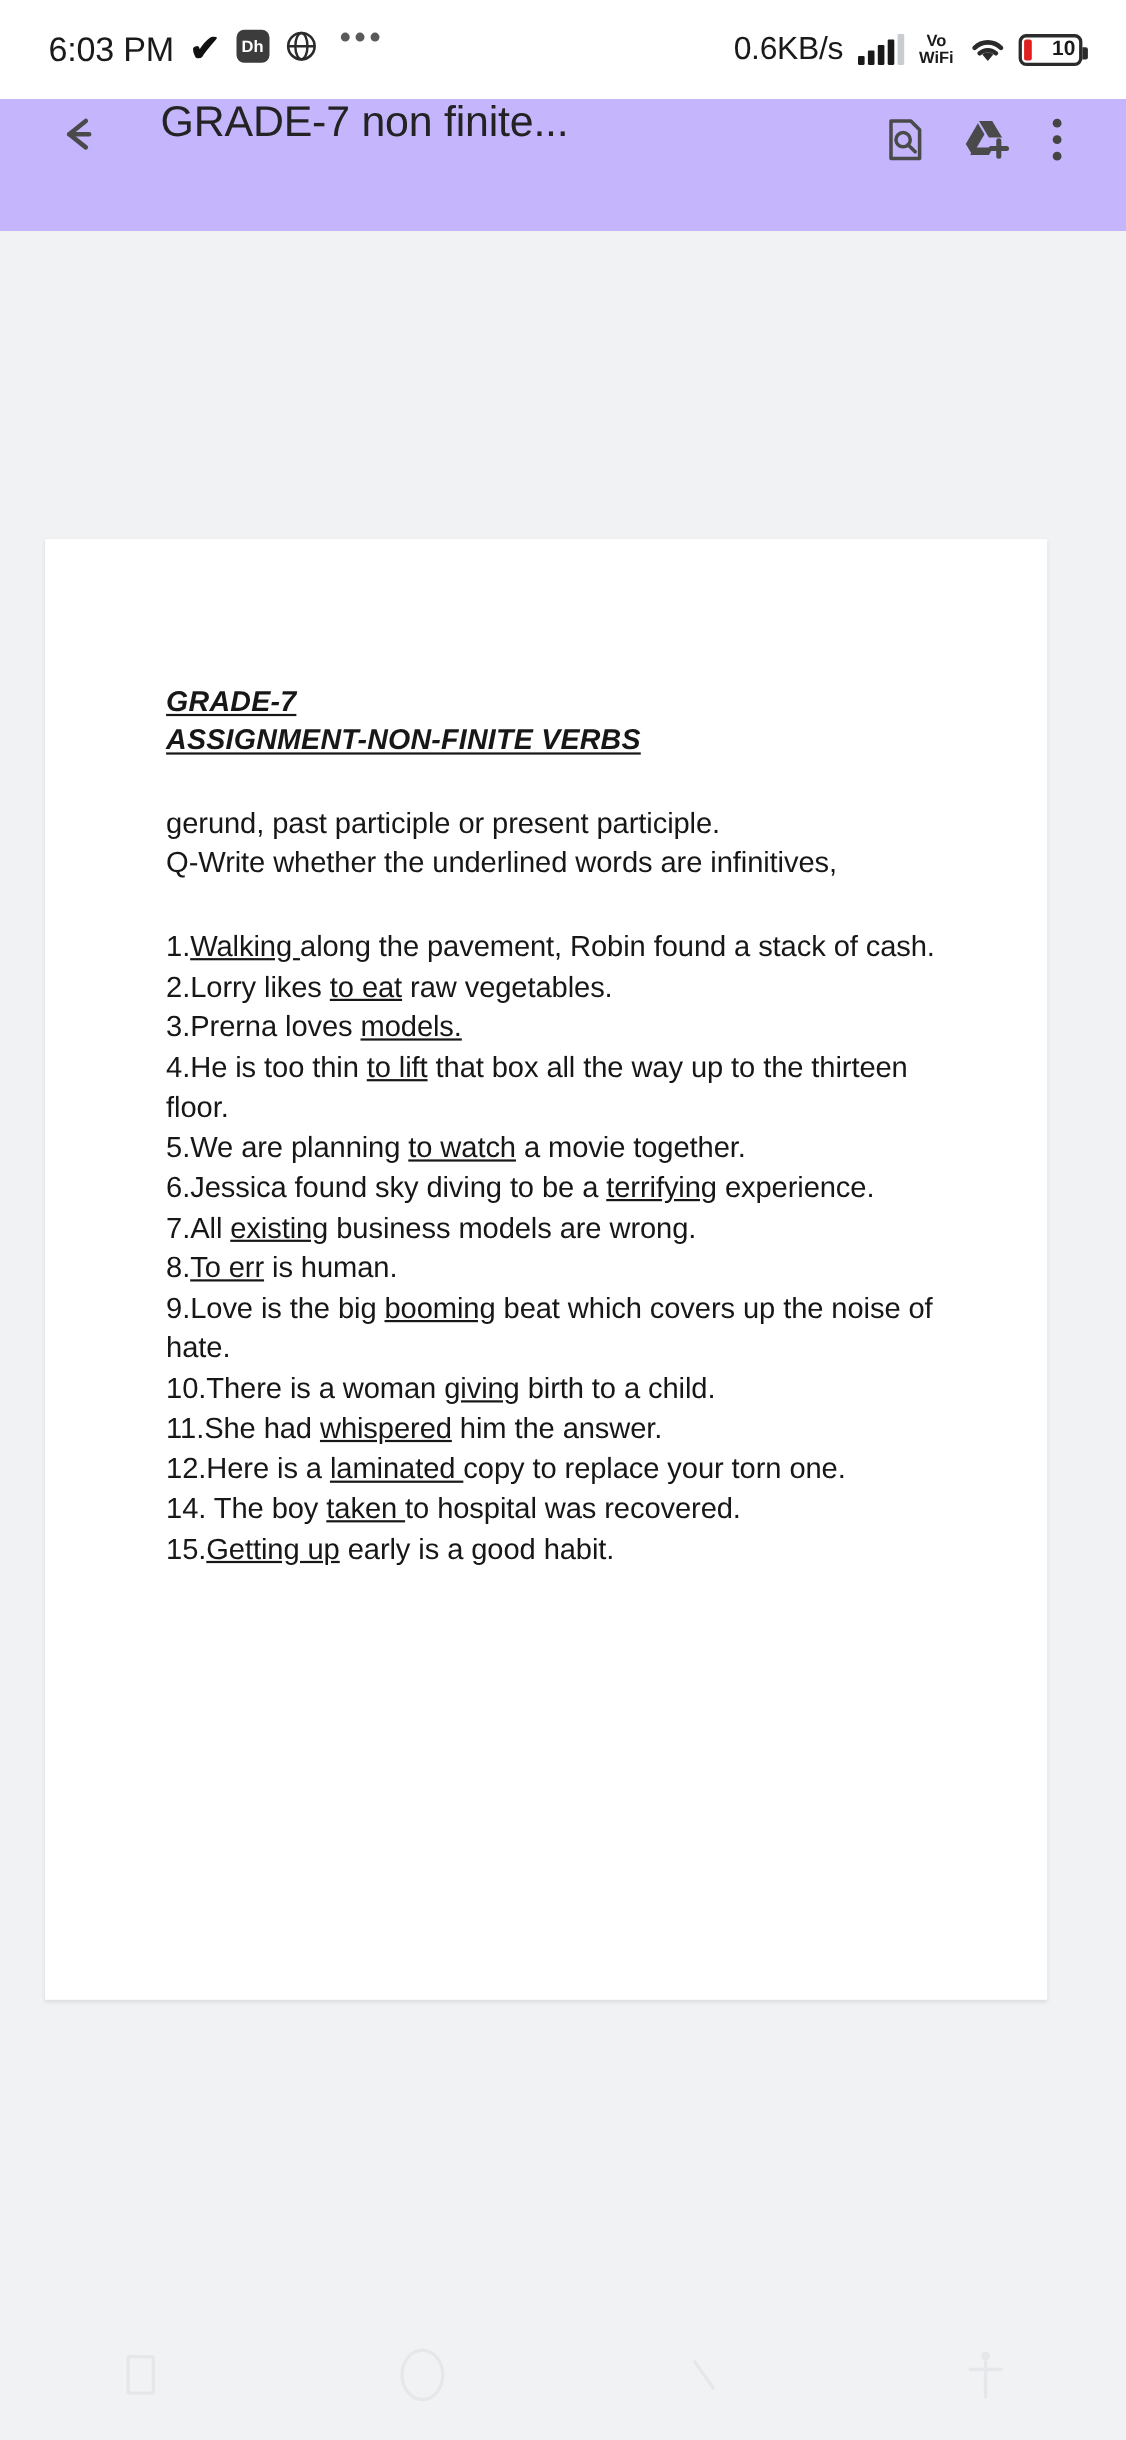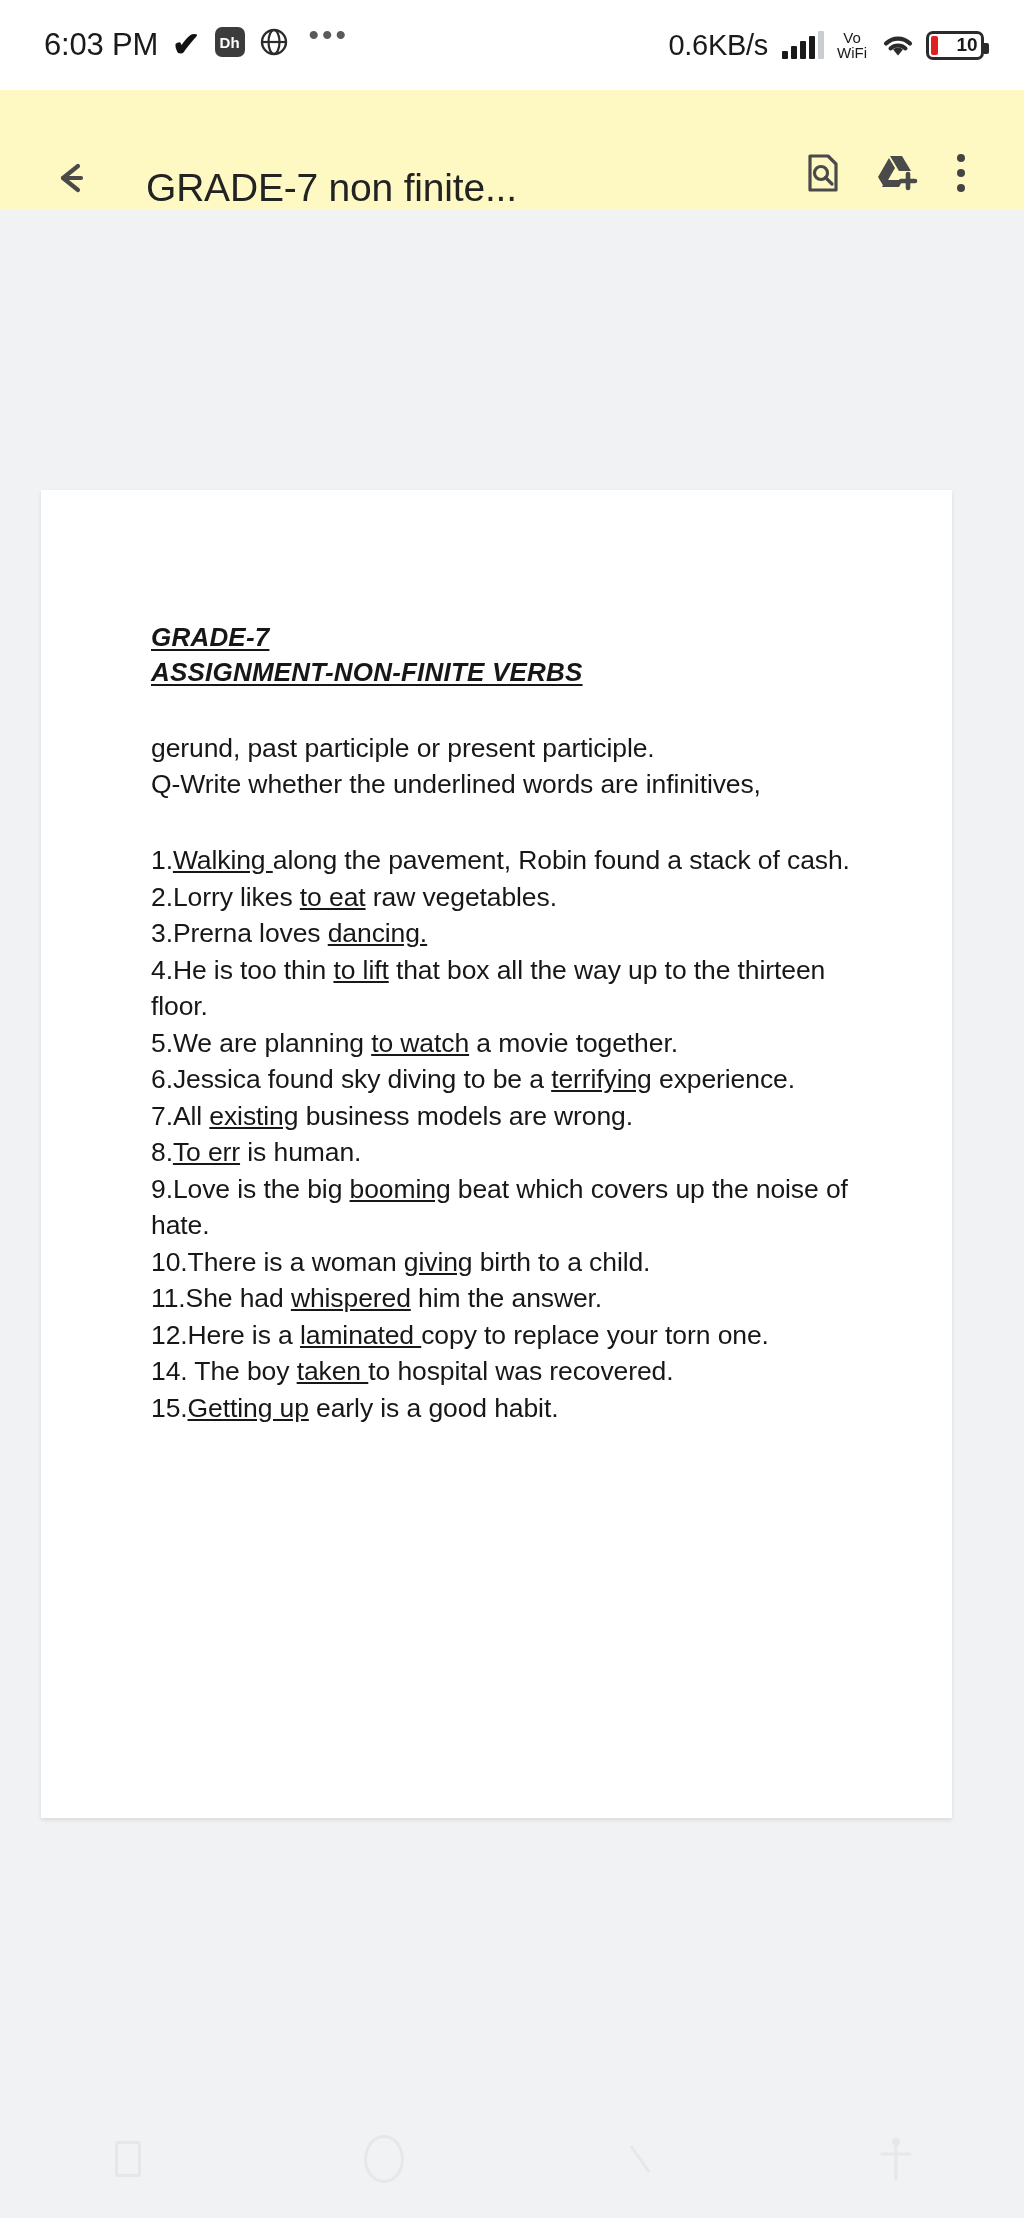--- a/index.html
+++ b/index.html
@@ -39,40 +39,40 @@
   .sb-speed{ font-size:29px;color:#1a1a1a; letter-spacing:-0.3px;}
   .sig{ display:flex; align-items:flex-end; gap:3px; height:28px; margin-left:4px;}
   .sig i{ display:block; width:6px; background:#1a1a1a; border-radius:1px;}
   .sig i:nth-child(1){height:8px;}
   .sig i:nth-child(2){height:13px;}
   .sig i:nth-child(3){height:18px;}
   .sig i:nth-child(4){height:23px;}
   .sig i:nth-child(5){height:28px;background:#c9ccd1;}
   .vowifi{
     font-size:15px; line-height:15px; color:#1a1a1a; text-align:center;
-    font-weight:400; margin:0 3px;
+    font-weight:700; margin:0 3px;
   }
   .wifi-ic{ width:36px;height:28px; }
   .batt{
     width:58px;height:29px;border:3px solid #2b2b2b;border-radius:7px;
     display:flex;align-items:center;position:relative;padding:2px;
   }
   .batt:after{
     content:"";position:absolute;right:-8px;top:9px;width:5px;height:11px;
     background:#2b2b2b;border-radius:0 2px 2px 0;
   }
   .batt .fill{ width:7px;height:100%;background:#e02020;border-radius:2px; }
   .batt .lvl{
     position:absolute;left:0;right:0;text-align:center;
     font-size:19px;font-weight:bold;color:#1a1a1a;padding-left:24px;
   }
 
   
   .appbar{
-    height:120px;background:#fef9c3;display:flex;align-items:flex-end;
+    height:120px;background:#c4b5fd;display:flex;align-items:flex-start;
     padding:0 36px 0 40px; gap:0;
   }
   .back-btn{ width:64px;height:64px;display:flex;align-items:center;justify-content:center;cursor:pointer;}
   .doc-title{
     flex:1; font-size:39px; color:#232323; margin-left:42px;
     white-space:nowrap; overflow:hidden; text-overflow:ellipsis;
     letter-spacing:-0.2px;
   }
   .bar-ic{ width:74px;height:74px;display:flex;align-items:center;justify-content:center;cursor:pointer;}
   .kebab{ width:54px;height:74px;display:flex;flex-direction:column;align-items:center;justify-content:center;gap:7px;cursor:pointer;}
@@ -199,21 +199,21 @@
       <div class="h-line">ASSIGNMENT-NON-FINITE VERBS</div>
 
       <div class="q-block">
         <div>gerund, past participle or present participle.</div>
         <div>Q-Write whether the underlined words are infinitives,</div>
       </div>
 
       <div class="items" id="item-list">
           <p><span>1.</span><u>Walking </u><span>along the pavement, Robin found a stack of cash.</span></p>
           <p><span>2.</span><span>Lorry likes </span><u>to eat</u><span> raw vegetables.</span></p>
-          <p><span>3.</span><span>Prerna loves </span><u>dancing.</u></p>
+          <p><span>3.</span><span>Prerna loves </span><u>models.</u></p>
           <p><span>4.</span><span>He is too thin </span><u>to lift</u><span> that box all the way up to the thirteen floor.</span></p>
           <p><span>5.</span><span>We are planning </span><u>to watch</u><span> a movie together.</span></p>
           <p><span>6.</span><span>Jessica found sky diving to be a </span><u>terrifying</u><span> experience.</span></p>
           <p><span>7.</span><span>All </span><u>existing</u><span> business models are wrong.</span></p>
           <p><span>8.</span><u>To err</u><span> is human.</span></p>
           <p><span>9.</span><span>Love is the big </span><u>booming</u><span> beat which covers up the noise of hate.</span></p>
           <p><span>10.</span><span>There is a woman </span><u>giving</u><span> birth to a child.</span></p>
           <p><span>11.</span><span>She had </span><u>whispered</u><span> him the answer.</span></p>
           <p><span>12.</span><span>Here is a </span><u>laminated </u><span>copy to replace your torn one.</span></p>
           <p><span>14. </span><span>The boy </span><u>taken </u><span>to hospital was recovered.</span></p>

